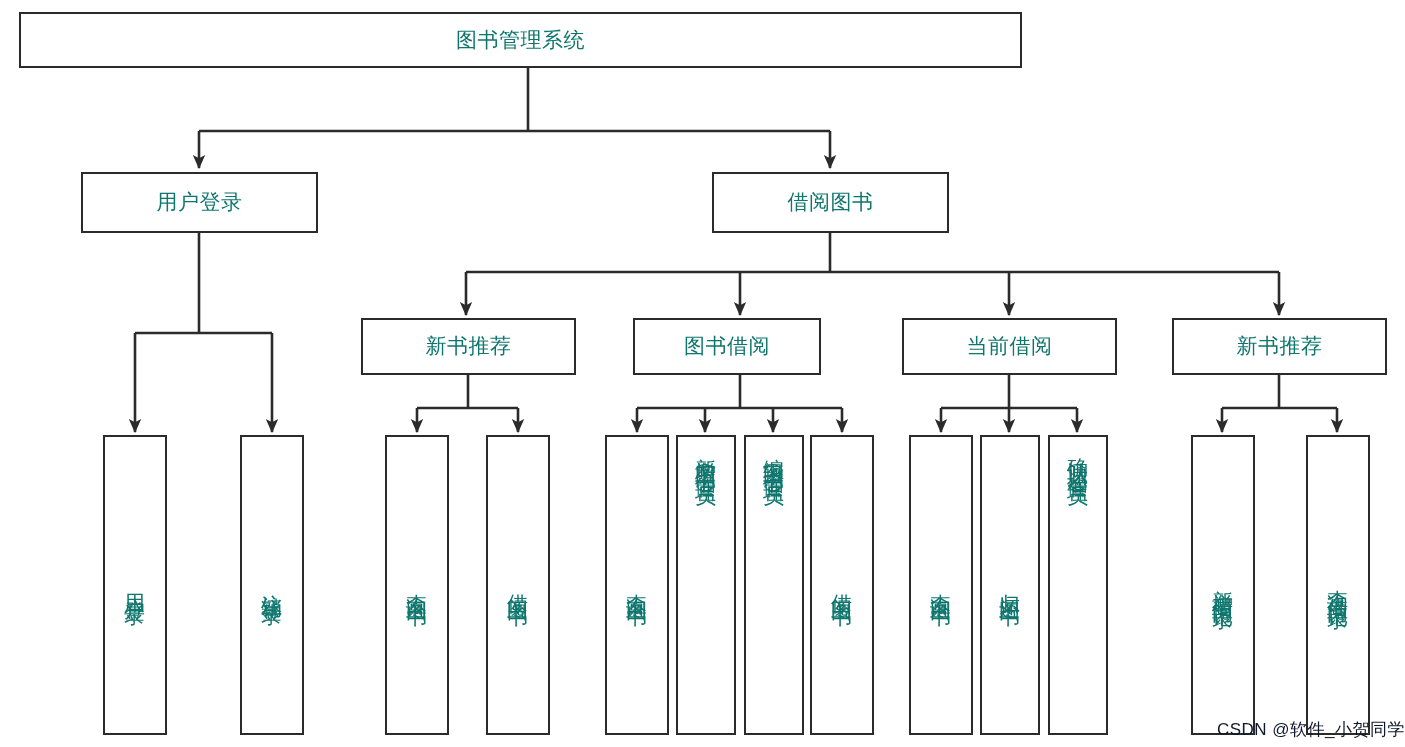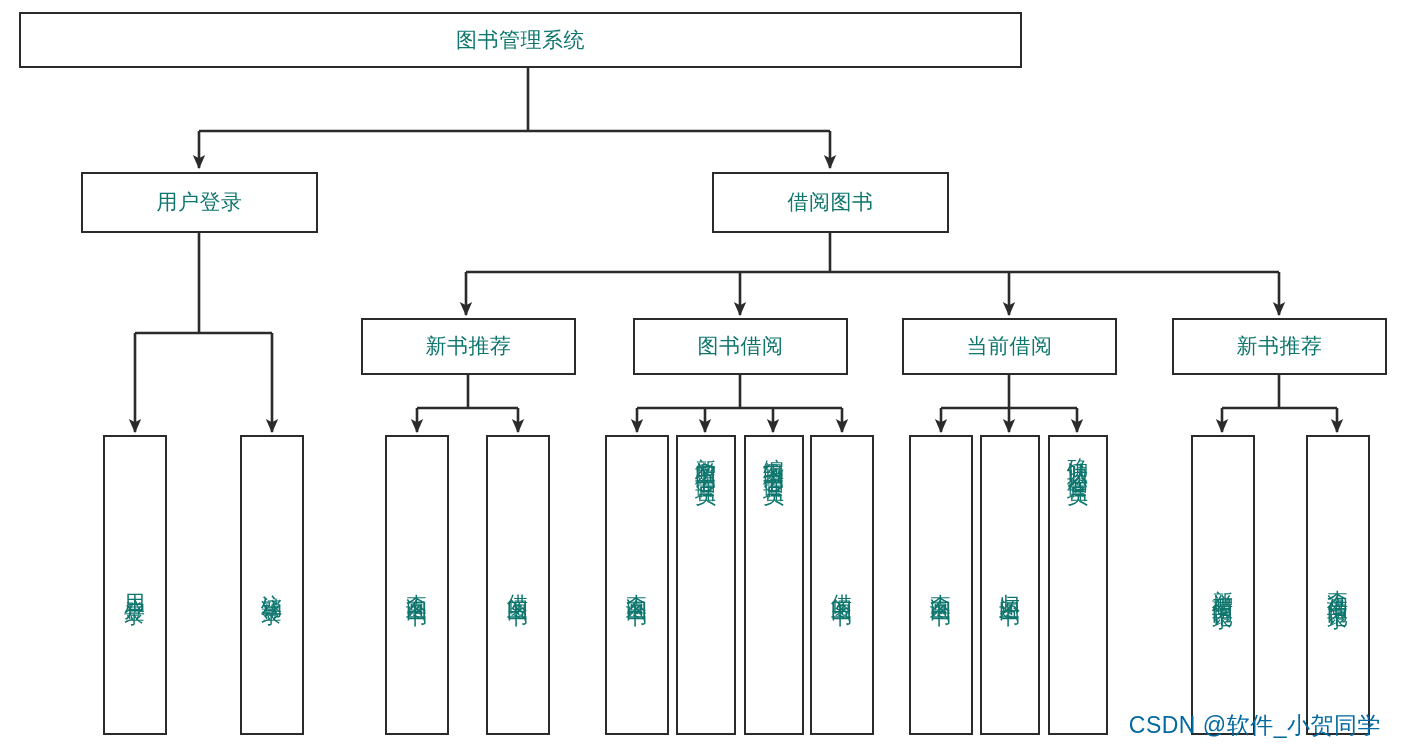--- a/index.html
+++ b/index.html
@@ -63,24 +63,24 @@
     align-items: center;
   }
   .node.vert.top {
     align-items: flex-start;
   }
   .node.vert.top .lbl {
     margin-top: 4px;
   }
   #watermark {
     position: absolute;
-    right: 24px;
+    right: 0;
     bottom: 6px;
-    font-size: 23px;
-    color: #0369a1;
+    font-size: 17px;
+    color: #0f172a;
     letter-spacing: 0.5px;
     z-index: 5;
     white-space: nowrap;
   }
 </style>
 </head>
 <body>
 
 <div id="canvas">
 
@@ -145,21 +145,21 @@
   </div>
 
   <div class="node" style="left:712px; top:172px; width:237px; height:61px;">
     <span class="lbl">借阅图书</span>
   </div>
 
   <div class="node" style="left:361px; top:318px; width:215px; height:57px;">
     <span class="lbl">新书推荐</span>
   </div>
 
-  <div class="node" style="left:633px; top:318px; width:215px; height:57px;">
+  <div class="node" style="left:633px; top:318px; width:188px; height:57px;">
     <span class="lbl">图书借阅</span>
   </div>
 
   <div class="node" style="left:902px; top:318px; width:215px; height:57px;font-family:Liberation Serif, serif;">
     <span class="lbl">当前借阅</span>
   </div>
 
   <div class="node" style="left:1172px; top:318px; width:215px; height:57px;">
     <span class="lbl">新书推荐</span>
   </div>

